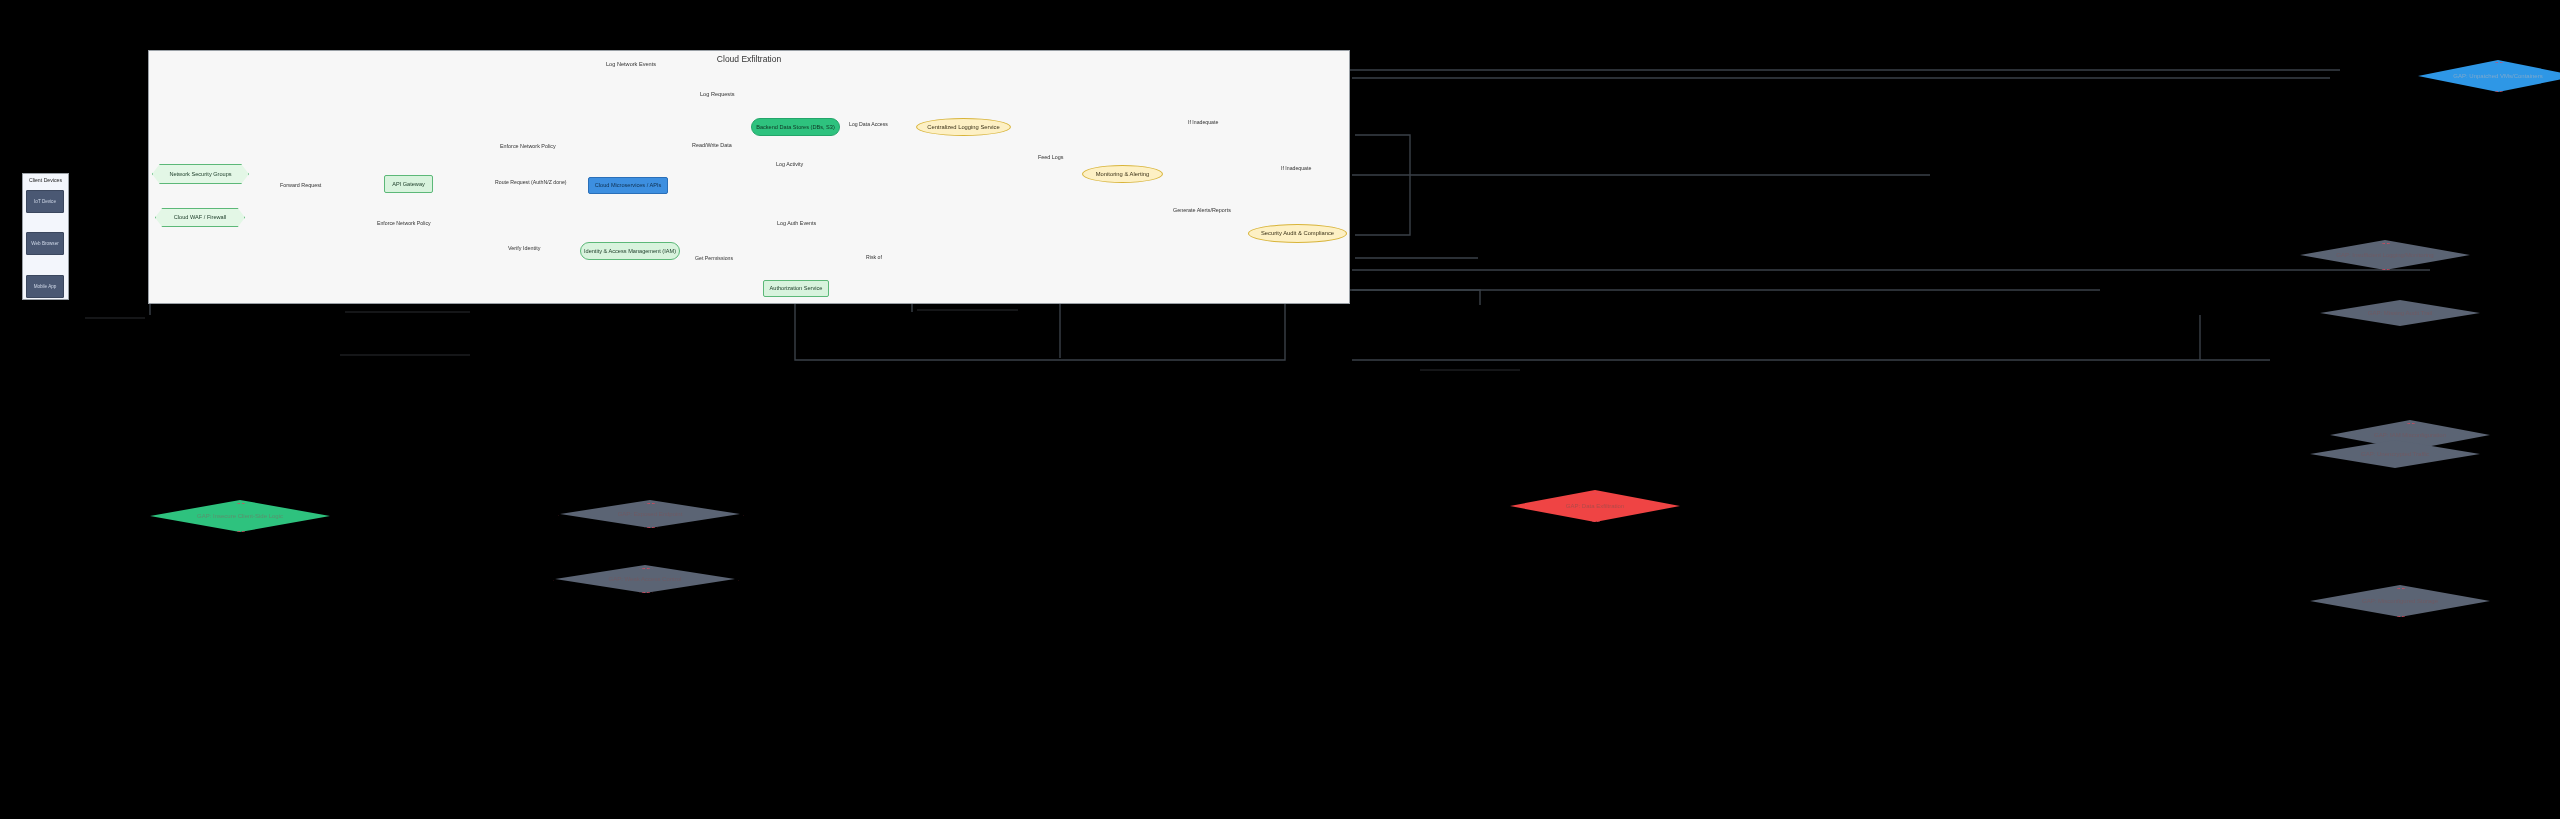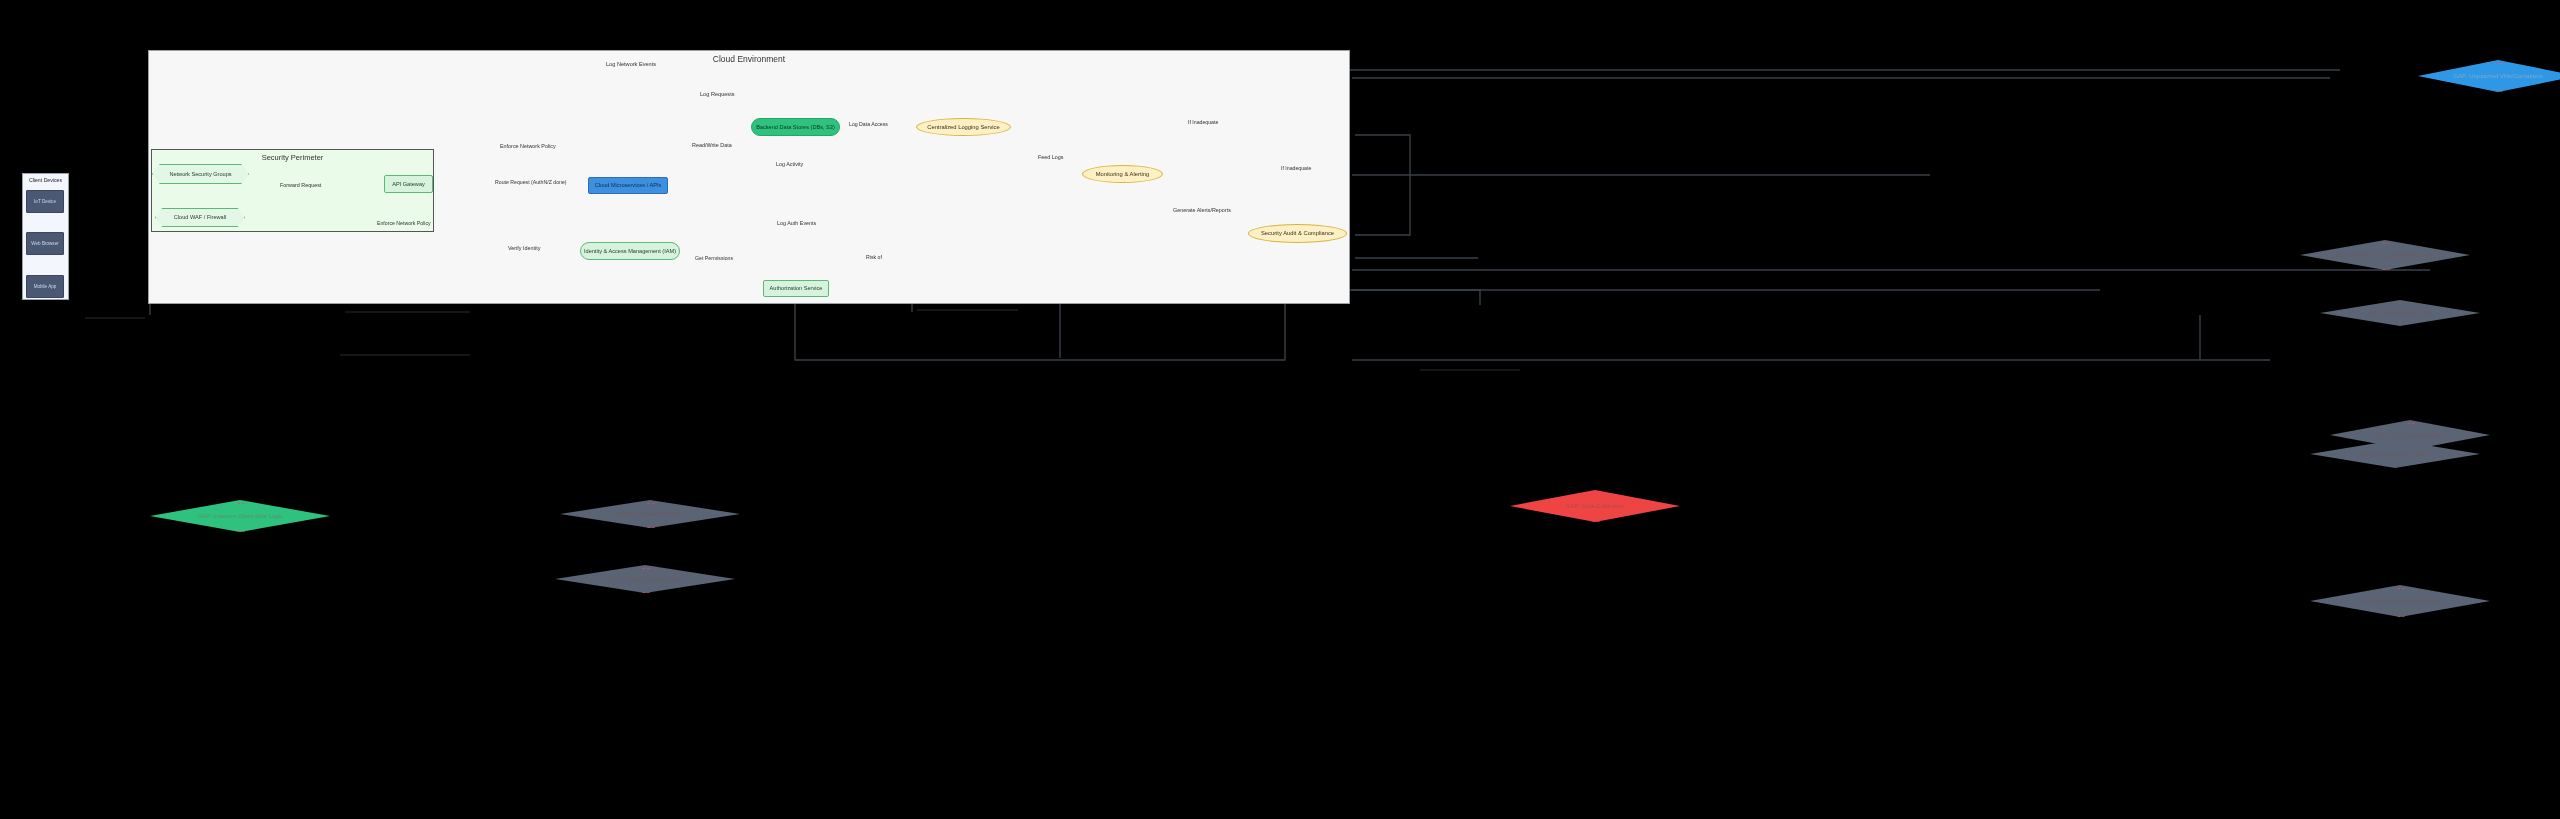--- a/index.html
+++ b/index.html
@@ -121,26 +121,23 @@
     <path class="wdim2" d="M2200,315 L2200,360"></path>
     <path class="wdim" d="M85,318 L145,318"></path>
     <path class="wdim" d="M345,312 L470,312"></path>
     <path class="wdim" d="M340,355 L470,355"></path>
     <path class="wdim" d="M917,310 L1018,310"></path>
     <path class="wdim" d="M1420,370 L1520,370"></path>
     <path class="frame" d="M1303,80 L1303,300"></path>
   </svg>
 
   <div id="cloud-env">
-    <div id="cloud-env-title">Cloud Environment</div>
-  </div>
-
-  <div id="sec-perimeter">
-    <div id="sec-perimeter-title">Security Perimeter</div>
-  </div>
+    <div id="cloud-env-title">Cloud Exfiltration</div>
+  </div>
+
 
   <div id="client-devices">
     <div id="client-devices-title">Client Devices</div>
   </div>
   <div class="cd-node" style="top:190px;">
     <span>IoT Device</span>
   </div>
   <div class="cd-node" style="top:232px;">
     <span>Web Browser</span>
   </div>

